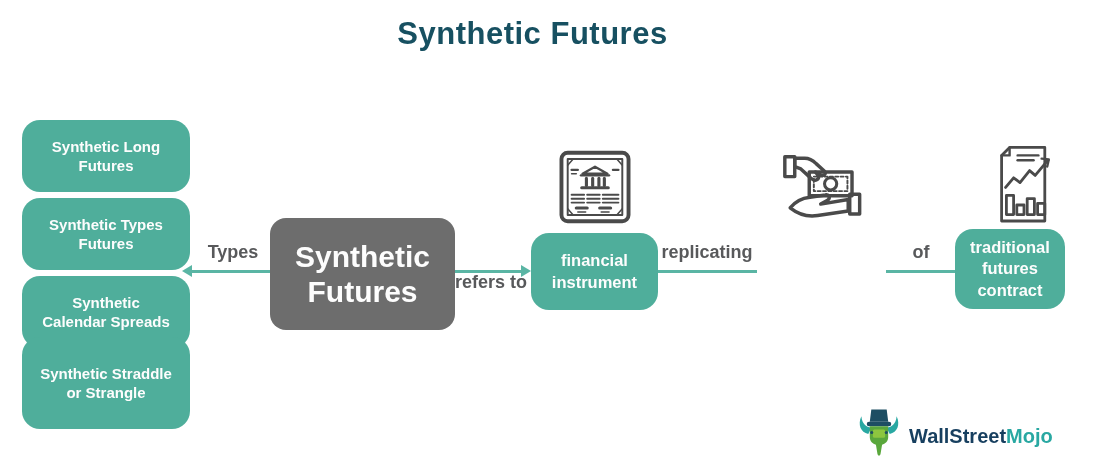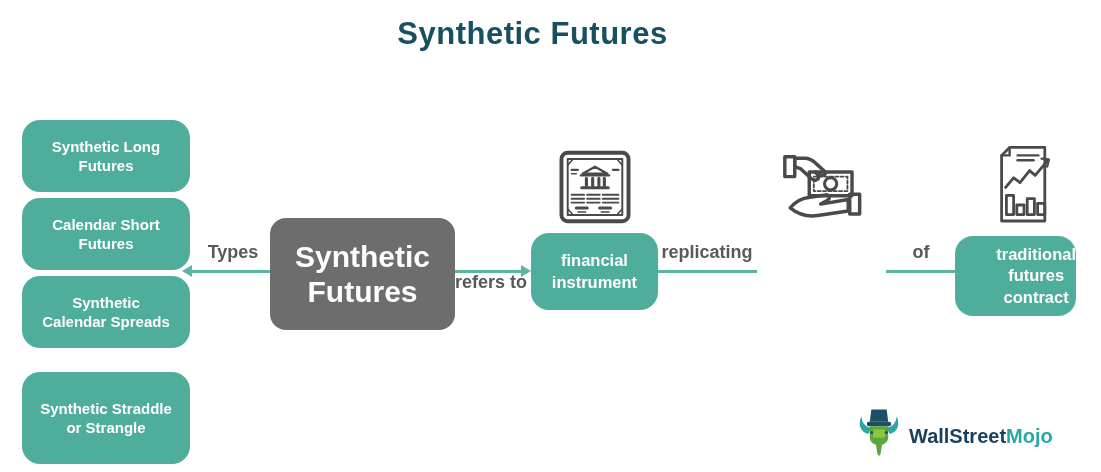--- a/index.html
+++ b/index.html
@@ -51,28 +51,28 @@
 
 <div class="canvas">
 
   <div class="title">Synthetic Futures</div>
 
   <div class="box side-box" style="top:120px;">
     <span>Synthetic Long
 Futures</span>
   </div>
   <div class="box side-box" style="top:198px;">
-    <span>Calendar Short
+    <span>Synthetic Types
 Futures</span>
   </div>
   <div class="box side-box" style="top:276px;">
     <span>Synthetic
 Calendar Spreads</span>
   </div>
-  <div class="box side-box" style="top:372px;height:92px;">
+  <div class="box side-box" style="top:337px;height:92px;">
     <span>Synthetic Straddle
 or Strangle</span>
   </div>
 
   <div class="box gray-box">
     <span>Synthetic
 Futures</span>
   </div>
 
   <div class="line" style="left:191px;width:79px;"></div>
@@ -86,21 +86,21 @@
   <div class="line" style="left:658px;width:99px;"></div>
   <div class="conn-label" style="left:657px;width:100px;">replicating</div>
 
   <div class="line" style="left:886px;width:69px;"></div>
   <div class="conn-label" style="left:891px;width:60px;text-align:center;">of</div>
 
   <div class="box flow-box" style="left:531px;top:233px;width:127px;height:77px;">
     <span>financial
 instrument</span>
   </div>
-  <div class="box flow-box" style="left:955px;top:236px;width:121px;height:80px;justify-content:flex-end;">
+  <div class="box flow-box" style="left:955px;top:229px;width:110px;height:80px;">
     <span>traditional
 futures
 contract</span>
   </div>
 
   <div class="icon" style="left:556px;top:147px;">
     <svg width="78" height="80" viewBox="0 0 100 100" fill="none" stroke="#4A4A4A" stroke-linejoin="round" stroke-linecap="round">
       <rect x="7" y="6" width="86" height="88" rx="8" stroke-width="5"></rect>
       <rect x="15" y="14" width="70" height="72" stroke-width="2.5"></rect>
       <path d="M15 22 L22 14 M78 14 L85 22 M15 78 L22 86 M78 86 L85 78" stroke-width="2"></path>

